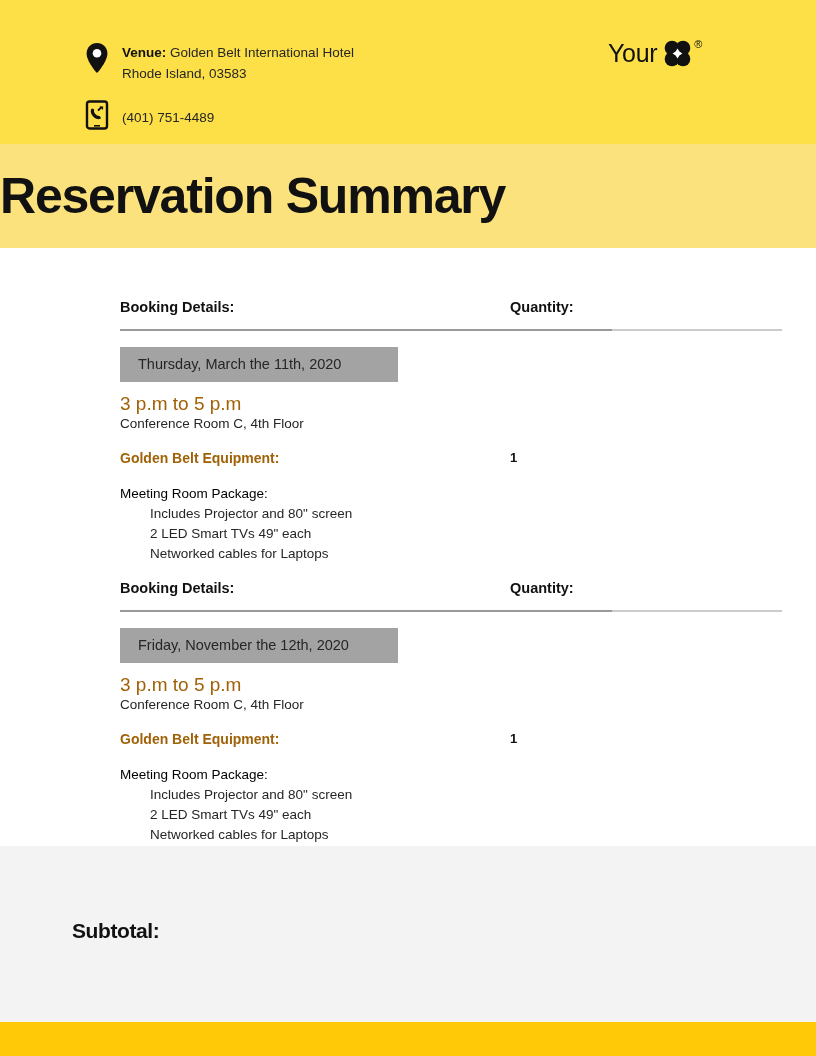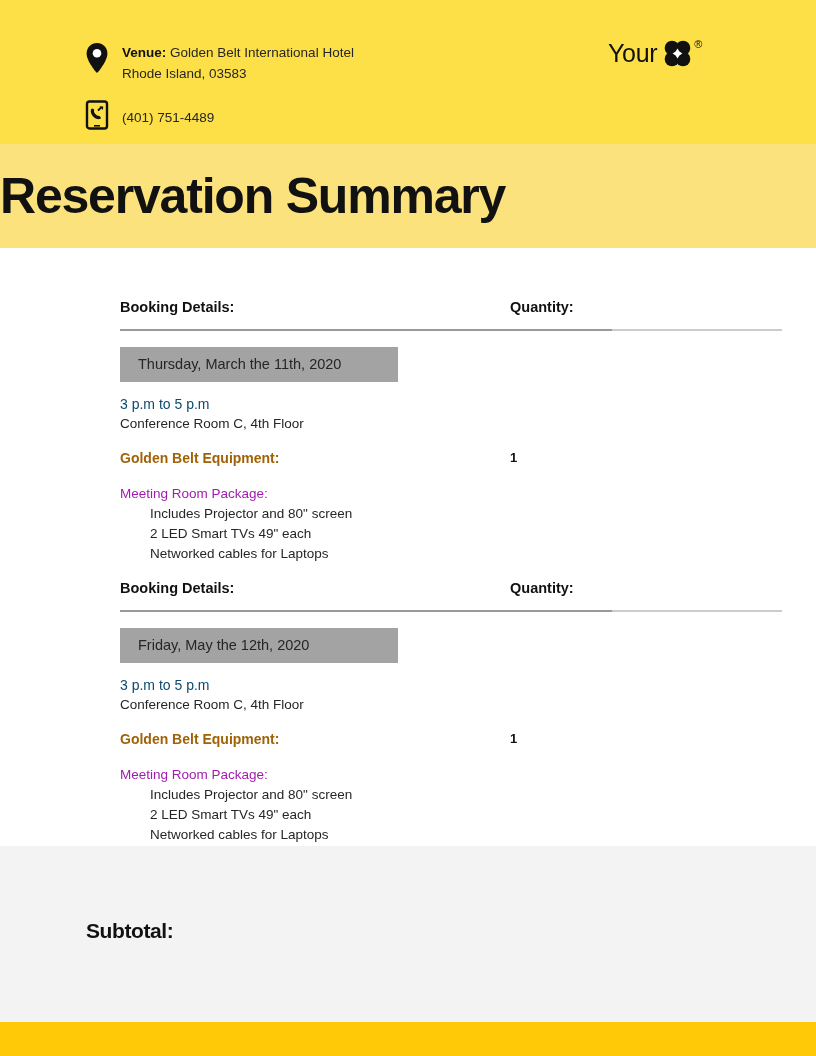--- a/index.html
+++ b/index.html
@@ -188,23 +188,23 @@
     padding: 7px 26px 8px 18px;
     font-size: 14.5px;
     line-height: 20px;
     color: #262626;
     min-width: 234px;
     box-sizing: content-box;
   }
 
   .time-line {
     margin-top: 12px;
-    font-size: 14px;
-    line-height: 20px;
-    color: #0c4a6e;
+    font-size: 19px;
+    line-height: 20px;
+    color: #a16207;
   }
   .room-line {
     font-size: 13.5px;
     line-height: 20px;
     color: #262626;
   }
 
   .equip-row {
     position: relative;
     margin-top: 14px;
@@ -224,21 +224,21 @@
     font-size: 13px;
     font-weight: 700;
     color: #111111;
     line-height: 20px;
   }
 
   .pkg-title {
     margin-top: 16px;
     font-size: 13.5px;
     line-height: 20px;
-    color: #a21caf;
+    color: #000000;
   }
   .pkg-list {
     margin: 0;
     padding: 0 0 0 30px;
     list-style: none;
   }
   .pkg-list li {
     font-size: 13.5px;
     line-height: 20px;
     color: #262626;
@@ -247,21 +247,21 @@
   
   .totals {
     position: absolute;
     top: 846px; left: 0;
     width: 816px;
     height: 176px;
     background: #F3F3F3;
   }
   .totals-inner {
     position: absolute;
-    left: 86px;
+    left: 72px;
     top: 66px;
   }
   .total-line {
     font-size: 21px;
     font-weight: 800;
     letter-spacing: -0.4px;
     color: #111111;
     line-height: 38px;
   }
 
@@ -370,21 +370,21 @@
     <div class="col-head-row">
       <span class="col-head c1">Booking Details:</span>
       <span class="col-head c2">Quantity:</span>
     </div>
 
     <div class="divider">
       <span class="dv-left"></span>
       <span class="dv-right"></span>
     </div>
 
-    <div class="date-chip">Friday, May the 12th, 2020</div>
+    <div class="date-chip">Friday, November the 12th, 2020</div>
 
     <div class="time-line">3 p.m to 5 p.m</div>
     <div class="room-line">Conference Room C, 4th Floor</div>
 
     <div class="equip-row">
       <span class="equip-label">Golden Belt Equipment:</span>
       <span class="equip-qty">1</span>
     </div>
 
     <div class="pkg-title">Meeting Room Package:</div>

